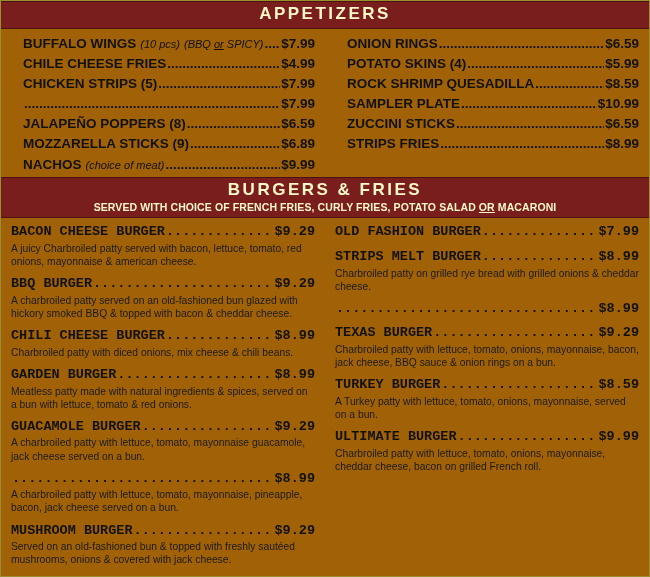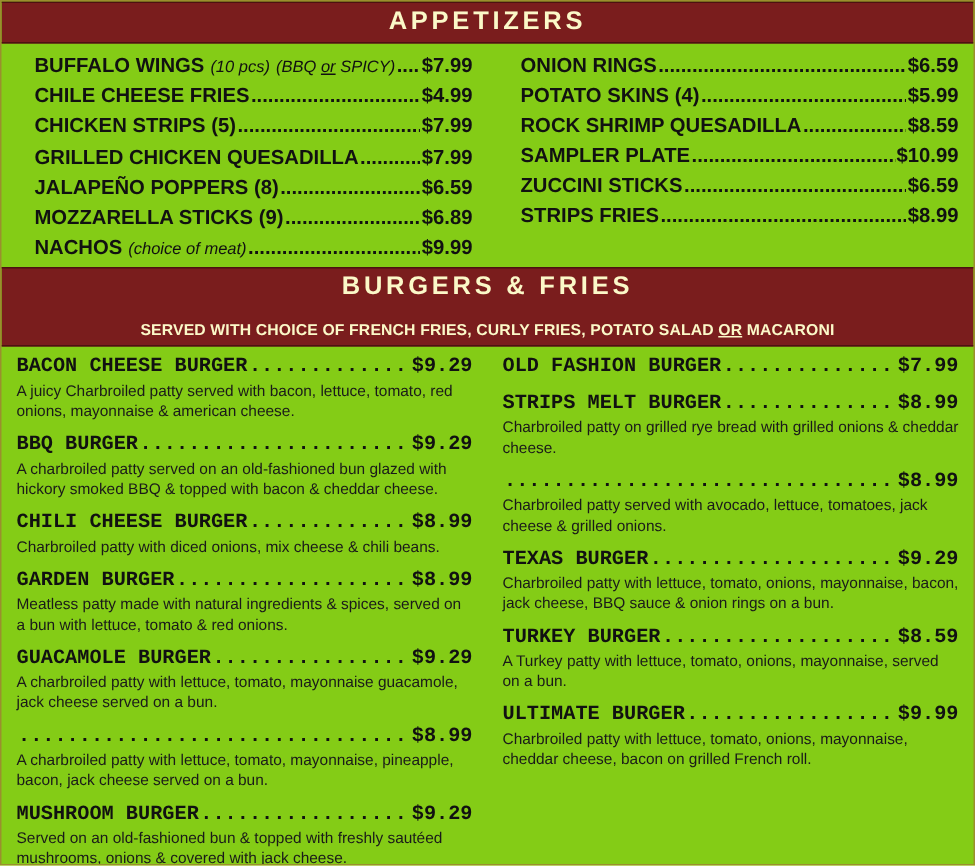--- a/index.html
+++ b/index.html
@@ -4,21 +4,21 @@
 <style>
   * { box-sizing: border-box; }
   html, body {
     margin: 0; padding: 0;
     width: 650px; height: 577px;
     background: #fbf8c8;
     font-family: "Liberation Sans", sans-serif;
   }
   .page {
     width: 650px; height: 577px;
-    background: #84cc16;
+    background: #a16207;
     position: relative;
     overflow: hidden;
     border: 1px solid #9a8f2e;
   }
   
   .section-bar {
     background: #7a1d1d;
     color: #fbf8c8;
     text-align: center;
     padding: 3px 0 4px 0;
@@ -30,21 +30,21 @@
     font-weight: bold;
     font-size: 17px;
     letter-spacing: 2.5px;
     line-height: 1.1;
     text-transform: uppercase;
   }
   .section-sub {
     font-size: 10.5px;
     font-weight: bold;
     letter-spacing: 0.1px;
-    margin-top: 14px;
+    margin-top: 2px;
     color: #fbf8c8;
   }
   .section-sub u { text-decoration: underline; }
 
   
   .cols {
     display: flex;
     padding: 5px 8px 0 8px;
   }
   .col { width: 50%; padding: 0 6px; }
@@ -140,21 +140,20 @@
       <div class="item">
         <div class="item-line">
           <span class="item-name">CHICKEN STRIPS (5)</span>
           <span class="dots">......................................................................................................</span>
           <span class="price">$7.99</span>
         </div>
       </div>
 
       <div class="item">
         <div class="item-line">
-          <span class="item-name">GRILLED CHICKEN QUESADILLA</span>
           <span class="dots">......................................................................................................</span>
           <span class="price">$7.99</span>
         </div>
       </div>
 
       <div class="item">
         <div class="item-line">
           <span class="item-name">JALAPEÑO POPPERS (8)</span>
           <span class="dots">......................................................................................................</span>
           <span class="price">$6.59</span>
@@ -322,21 +321,20 @@
           <span class="price">$8.99</span>
         </div>
         <div class="b-desc">Charbroiled patty on grilled rye bread with grilled onions &amp; cheddar cheese.</div>
       </div>
 
       <div class="b-item">
         <div class="b-line">
           <span class="dots">......................................................................................................</span>
           <span class="price">$8.99</span>
         </div>
-        <div class="b-desc">Charbroiled patty served with avocado, lettuce, tomatoes, jack cheese &amp; grilled onions.</div>
       </div>
 
       <div class="b-item">
         <div class="b-line">
           <span class="item-name">TEXAS BURGER</span>
           <span class="dots">......................................................................................................</span>
           <span class="price">$9.29</span>
         </div>
         <div class="b-desc">Charbroiled patty with lettuce, tomato, onions, mayonnaise, bacon, jack cheese, BBQ sauce &amp; onion rings on a bun.</div>
       </div>

